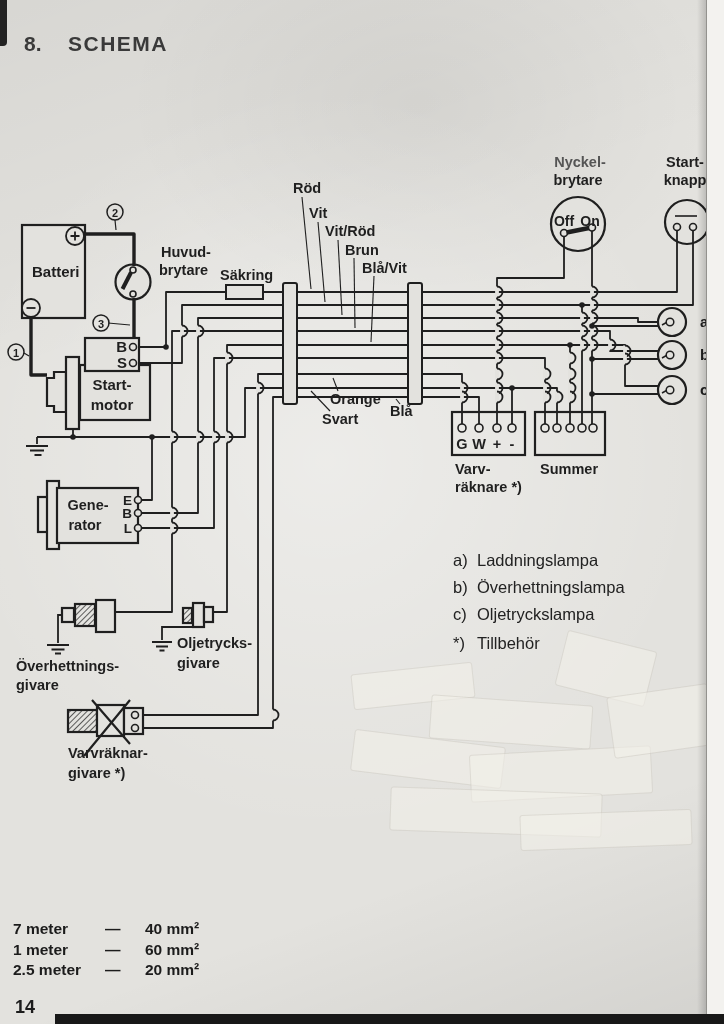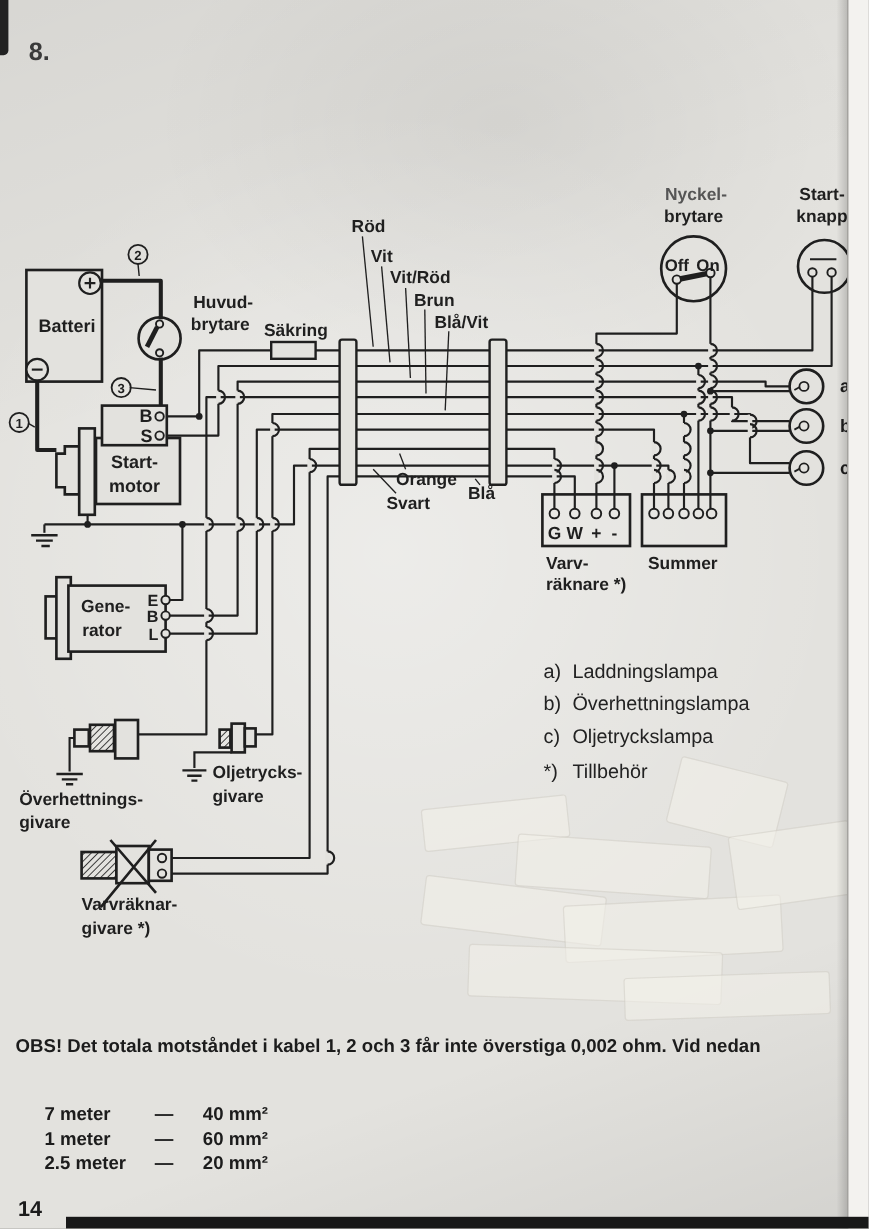--- a/index.html
+++ b/index.html
@@ -17,21 +17,21 @@
               letter-spacing:1.5px;line-height:23px;}
   
   #legend{left:453px;top:551px;font-size:16.5px;color:#222;}
   .legend-row{display:flex;margin-bottom:8px;}
   .legend-key{width:24px;flex:none;}
   .legend-gap{margin-top:10px;}
   
   #note{left:13px;top:861px;font-weight:bold;font-size:15.5px;line-height:23px;
         color:#1c1c1c;white-space:nowrap;}
   #cable-table{left:13px;top:919px;font-weight:bold;font-size:15.5px;color:#1c1c1c;}
-  .cable-row{display:flex;line-height:20.5px;margin-left:24px;}
+  .cable-row{display:flex;line-height:20.5px;}
   .cable-len{width:92px;}
   .cable-dash{width:40px;}
   #page-num{left:15px;top:997px;font-weight:bold;font-size:18px;color:#1c1c1c;}
   
   .tape{position:absolute;background:rgba(243,241,234,0.55);
         border:1px solid rgba(110,105,95,0.14);border-radius:3px;}
   #edge-right{right:0;top:0;width:17px;height:1024px;background:#f3f2ef;
               border-left:1px solid #93928e;}
   #edge-right-shadow{right:17px;top:0;width:10px;height:1024px;
               background:linear-gradient(to left, rgba(0,0,0,0.18), transparent);}
@@ -48,20 +48,21 @@
   <div class="tape" style="left:430px;top:700px;width:160px;height:42px;transform:rotate(4deg);"></div>
   <div class="tape" style="left:352px;top:738px;width:150px;height:40px;transform:rotate(7deg);"></div>
   <div class="tape" style="left:470px;top:750px;width:180px;height:46px;transform:rotate(-3deg);"></div>
   <div class="tape" style="left:390px;top:790px;width:210px;height:42px;transform:rotate(2deg);"></div>
   <div class="tape" style="left:560px;top:640px;width:90px;height:55px;transform:rotate(14deg);"></div>
   <div class="tape" style="left:610px;top:690px;width:100px;height:60px;transform:rotate(-8deg);"></div>
   <div class="tape" style="left:520px;top:812px;width:170px;height:34px;transform:rotate(-2deg);"></div>
 
   <div class="abs" id="title-num">8.</div>
   <div class="abs" id="title-text">
+    <div>SCHEMA</div>
   </div>
 
   <svg class="abs" style="left:0;top:0;" width="724" height="1024" viewBox="0 0 724 1024">
     <defs>
       <pattern id="hatch" width="4" height="4" patternUnits="userSpaceOnUse" patternTransform="rotate(45)">
         <line x1="0" y1="0" x2="0" y2="4" stroke="#1f1f1f" stroke-width="1.4"></line>
       </pattern>
       <g id="vb">
         <rect x="-1.9" y="-5.5" width="3.8" height="11" fill="#e3e2de" stroke="none"></rect>
         <path d="M0,-5.5 A5.5 5.5 0 0 1 0,5.5" fill="none"></path>
@@ -325,21 +326,20 @@
       <span class="legend-key">c)</span>
       <span>Oljetryckslampa</span>
     </div>
     <div class="legend-row legend-gap">
       <span class="legend-key">*)</span>
       <span>Tillbehör</span>
     </div>
   </div>
 
   <div class="abs" id="note">
-    <div>OBS!  Det totala motståndet i kabel 1, 2 och 3 får inte överstiga 0,002 ohm. Vid nedan</div>
   </div>
   <div class="abs" id="cable-table">
     <div class="cable-row">
       <span class="cable-len">7 meter</span>
       <span class="cable-dash">—</span>
       <span>40 mm²</span>
     </div>
     <div class="cable-row">
       <span class="cable-len">1 meter</span>
       <span class="cable-dash">—</span>

